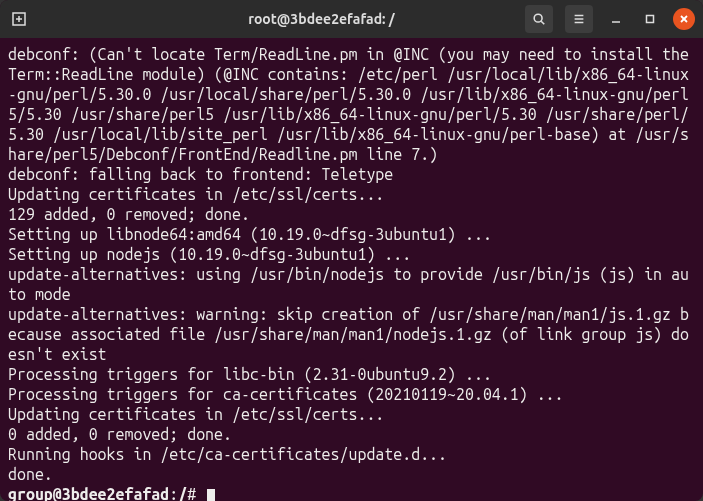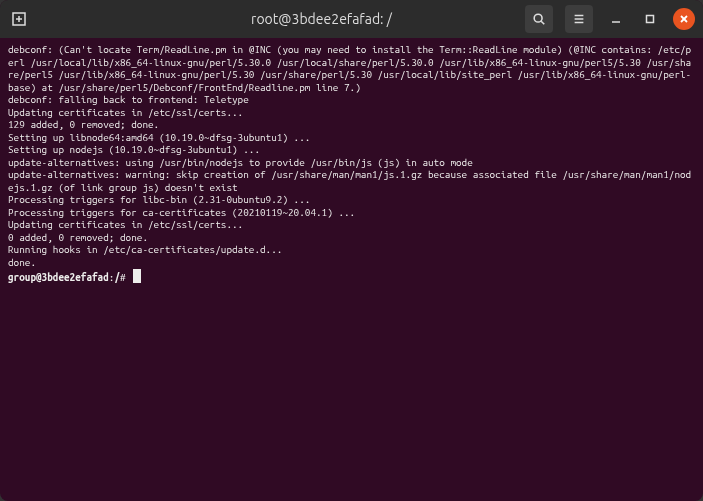--- a/index.html
+++ b/index.html
@@ -36,21 +36,21 @@
       align-items: center;
       gap: 8px;
       width: 150px;
     }
     .titlebar-center {
       flex: 1;
       text-align: center;
       color: #ddd;
       font-family: Ubuntu, sans-serif;
       font-size: 14px;
-      font-weight: normal;
+      font-weight: bold;
     }
     .titlebar-right {
       display: flex;
       align-items: center;
       gap: 12px;
       width: 210px;
       justify-content: flex-end;
     }
     .tb-icon-btn {
       width: 22px;
@@ -89,21 +89,21 @@
       height: 10px;
     }
     .win-btn.close {
       background: #e95420;
       color: #fff;
     }
     .terminal-body {
       flex: 1;
       padding: 6px 8px;
       color: #eeeeec;
-      font-size: 10px;
+      font-size: 16px;
       line-height: 1.25;
       white-space: pre-wrap;
       word-break: break-all;
       overflow: hidden;
     }
     .prompt-line {
       display: inline;
     }
     .prompt-line .user-host {
       font-weight: bold;

